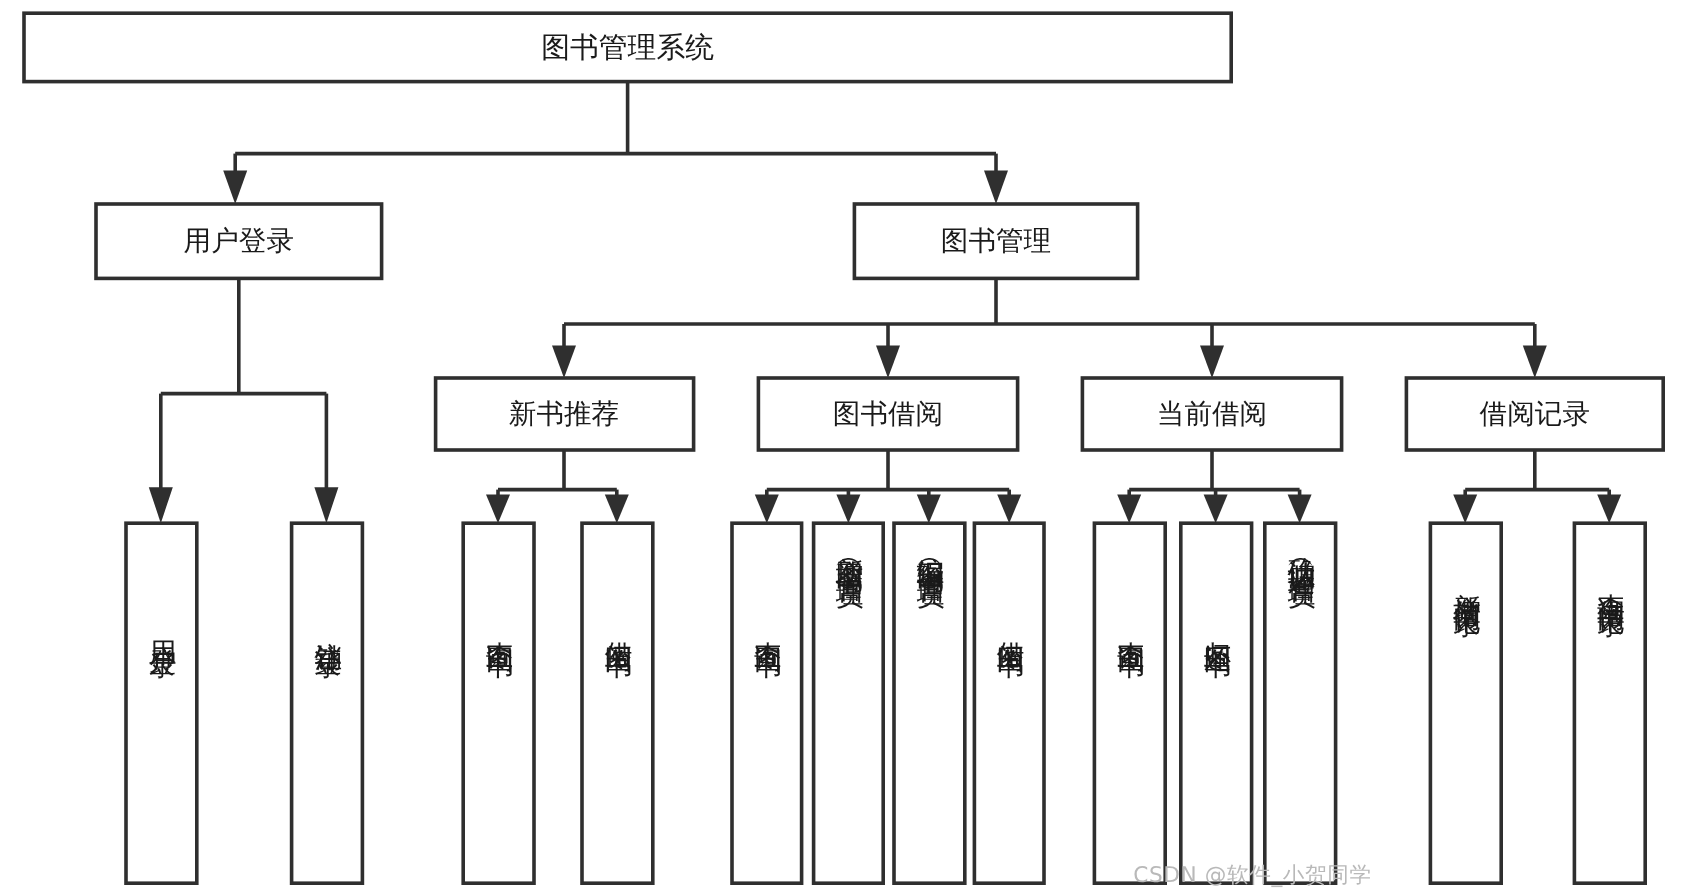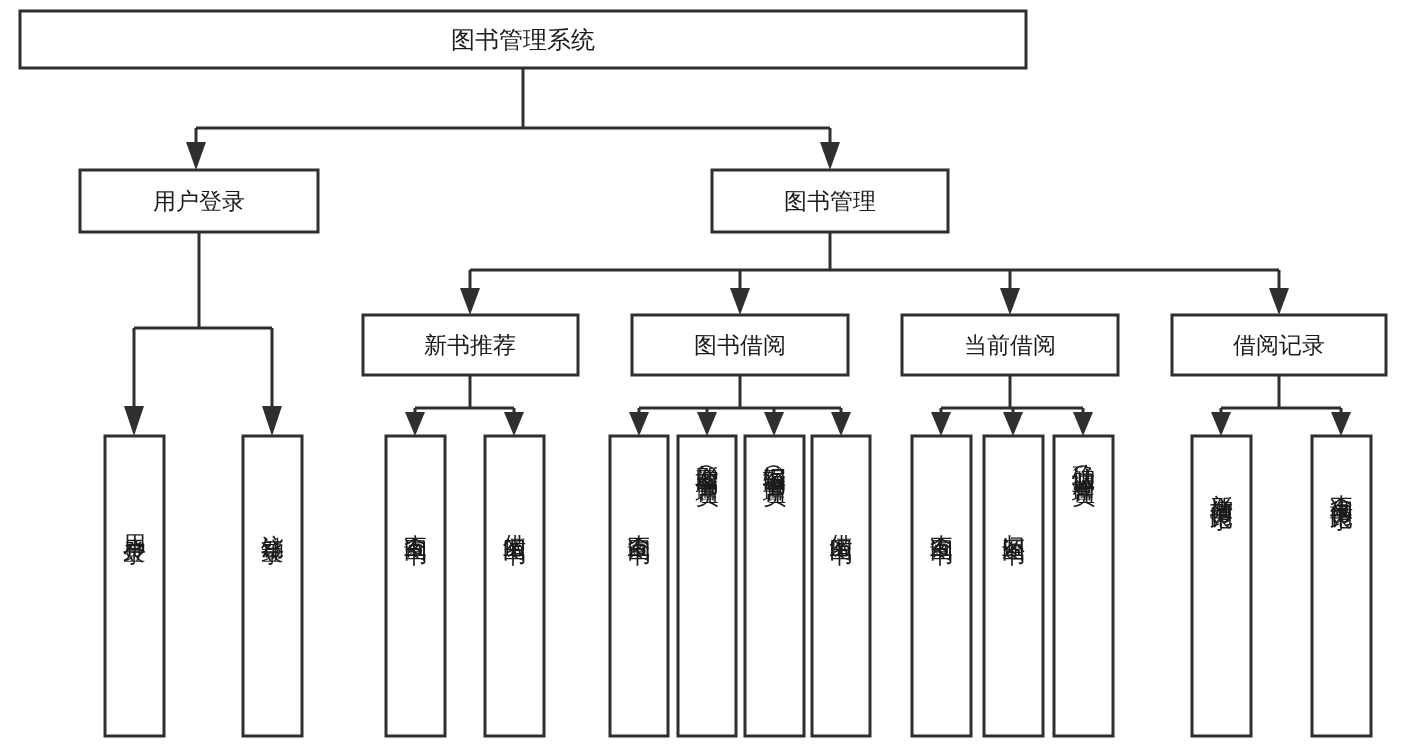--- a/index.html
+++ b/index.html
@@ -259,14 +259,15 @@
   </div>
 
   <div class="vlabel-wrap" style="left:1192px; top:476px; width:59px; height:260px;">
     <span class="vlabel">新增借阅记录</span>
   </div>
 
   <div class="vlabel-wrap" style="left:1312px; top:476px; width:59px; height:260px;">
     <span class="vlabel">查询借阅记录</span>
   </div>
 
+  <div class="watermark">CSDN @软件_小贺同学</div>
 
 </div>
 
 </body></html>

